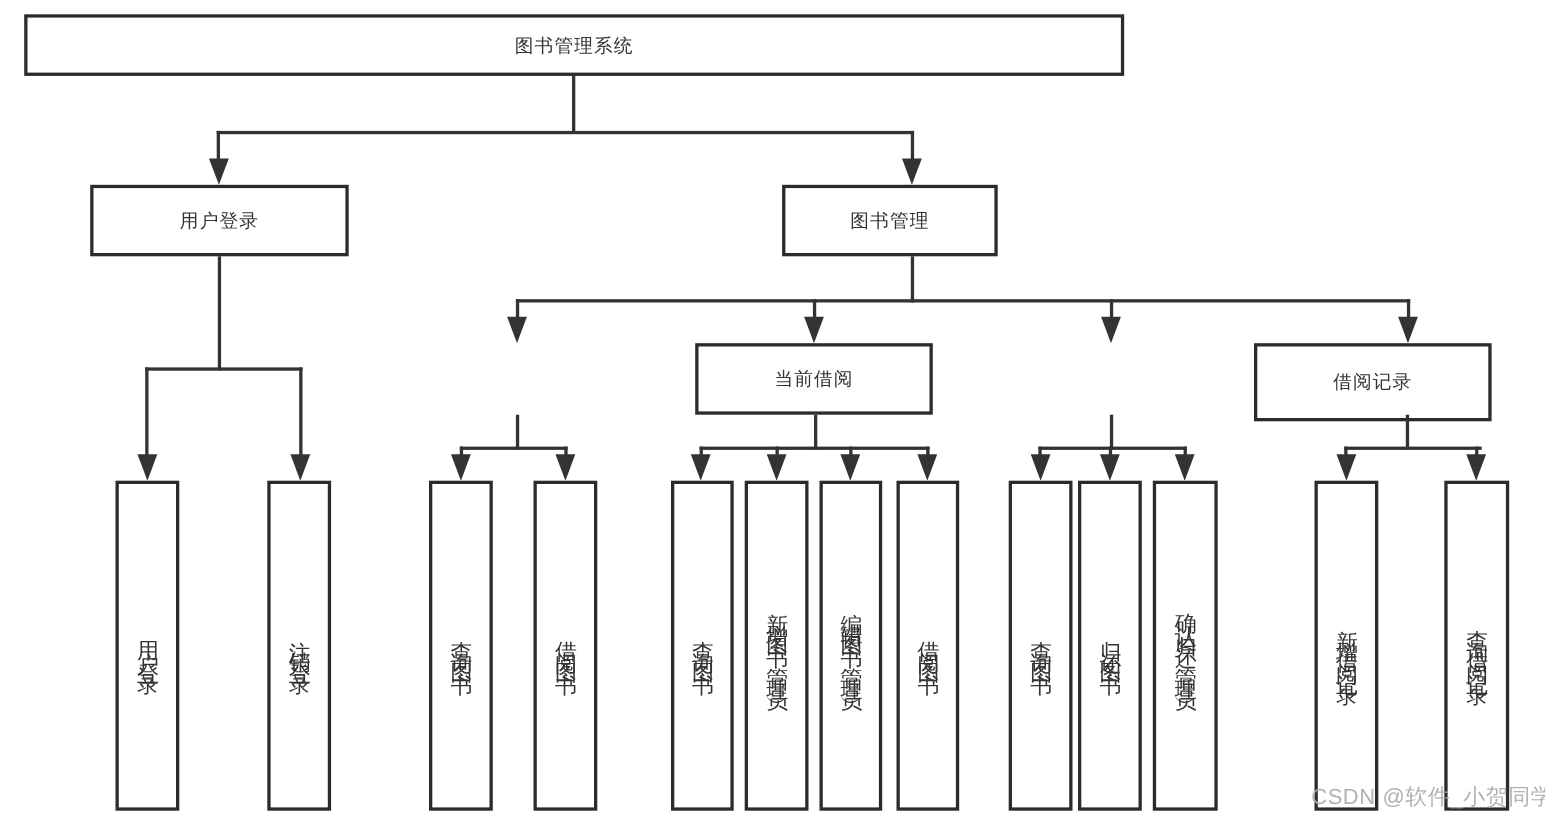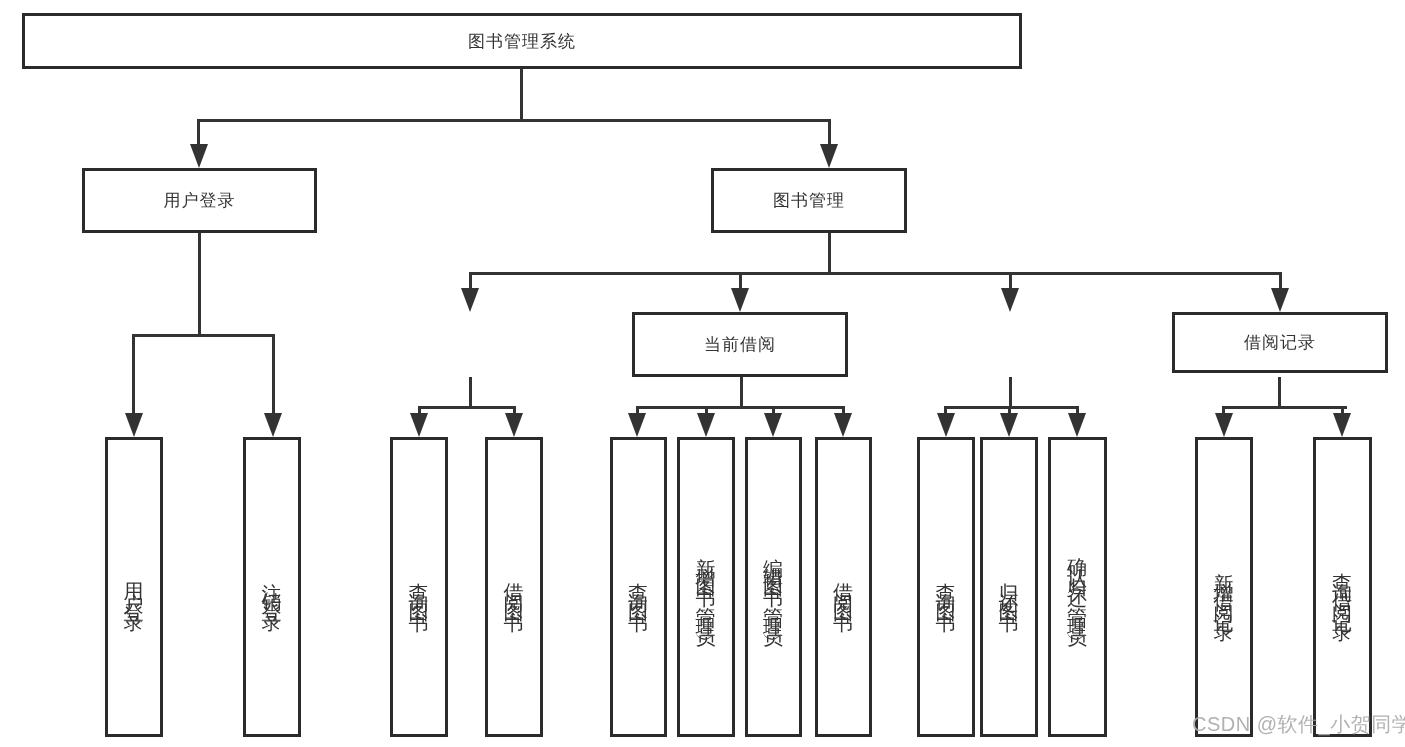--- a/index.html
+++ b/index.html
@@ -76,21 +76,21 @@
   <div class="vline" style="left:739px;top:272px;height:20px;"></div>
   <div class="arrow" style="left:731px;top:288px;"></div>
   <div class="vline" style="left:1009px;top:272px;height:20px;"></div>
   <div class="arrow" style="left:1001px;top:288px;"></div>
   <div class="vline" style="left:1279px;top:272px;height:20px;"></div>
   <div class="arrow" style="left:1271px;top:288px;"></div>
 
   <div class="box" style="left:632px;top:312px;width:216px;height:65px;">
     <span class="hlabel">当前借阅</span>
   </div>
-  <div class="box" style="left:1172px;top:312px;width:216px;height:61px;">
+  <div class="box" style="left:1140px;top:312px;width:216px;height:71px;">
     <span class="hlabel">借阅记录</span>
   </div>
 
   <div class="vline" style="left:469px;top:377px;height:32px;"></div>
   <div class="hline" style="left:418px;top:406px;width:98px;"></div>
   <div class="vline" style="left:418px;top:406px;height:12px;"></div>
   <div class="arrow" style="left:410px;top:413px;"></div>
   <div class="vline" style="left:513px;top:406px;height:12px;"></div>
   <div class="arrow" style="left:505px;top:413px;"></div>
 

